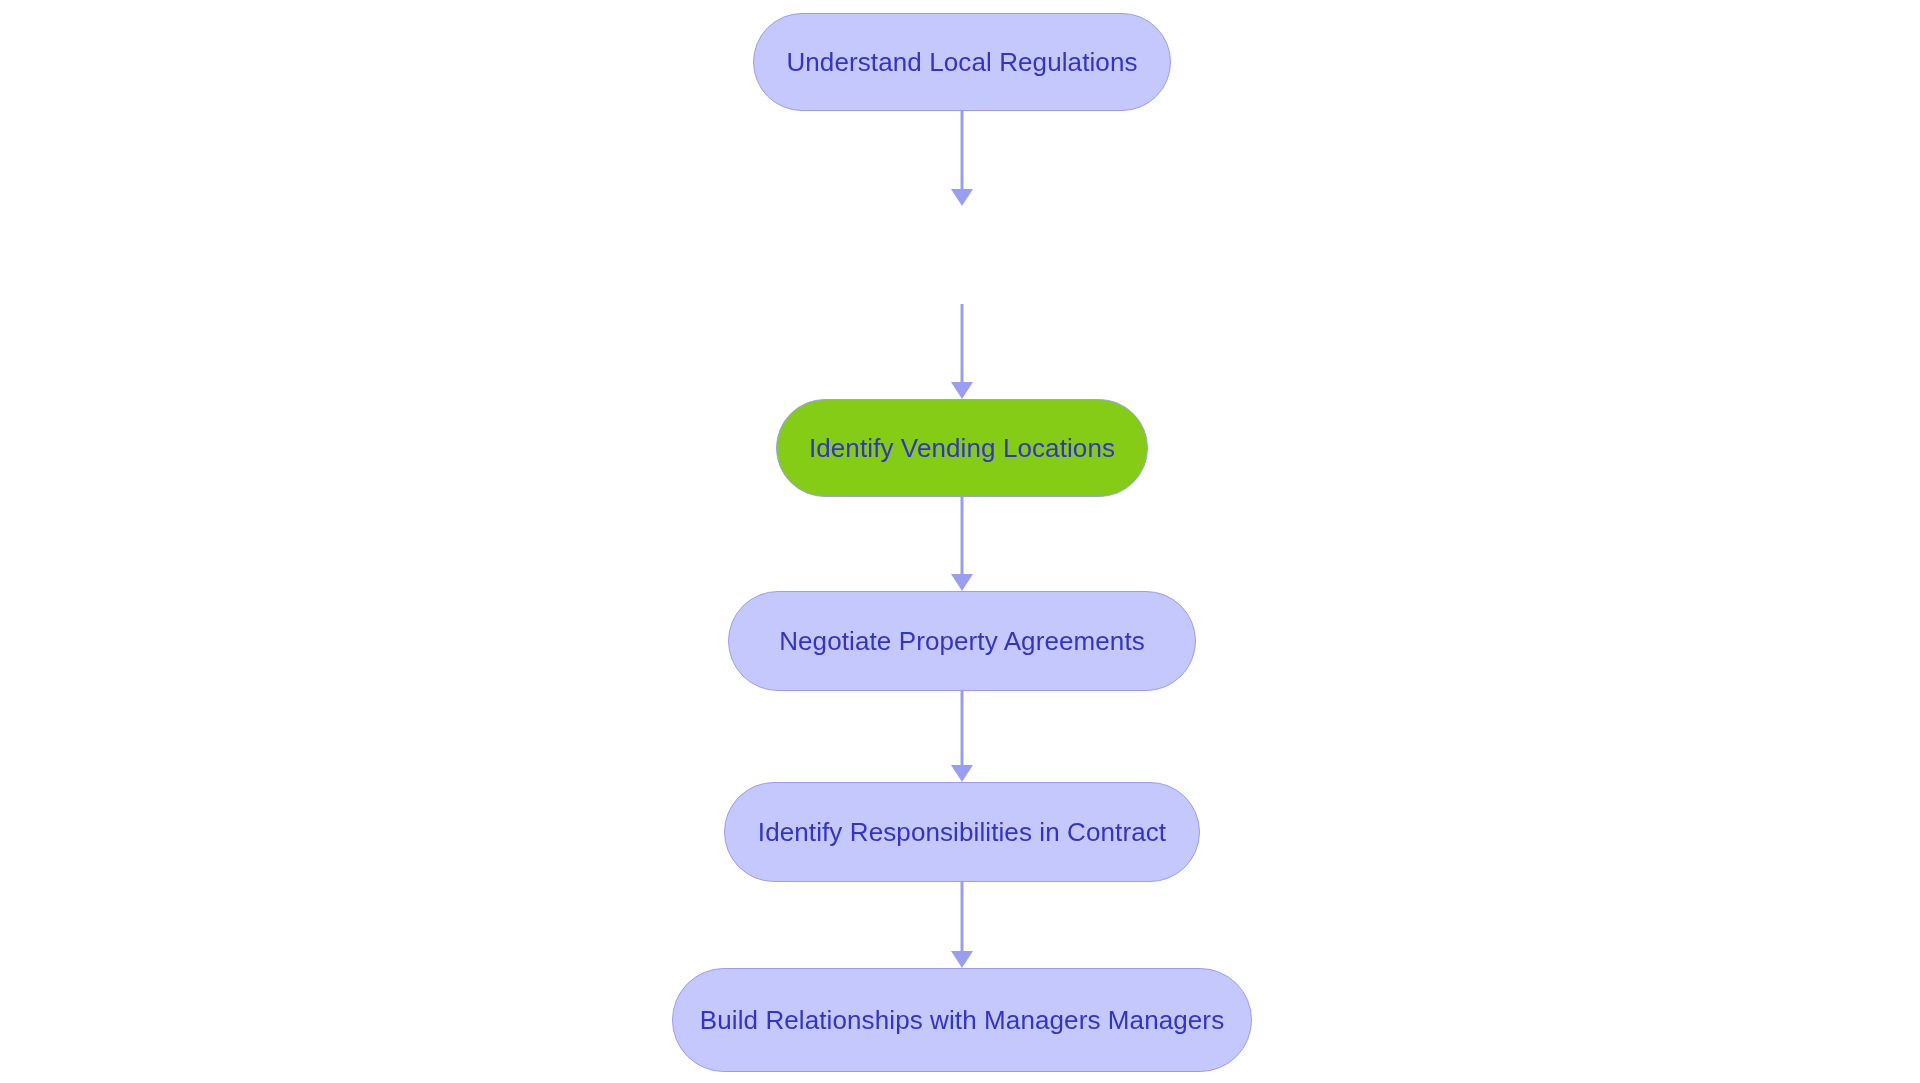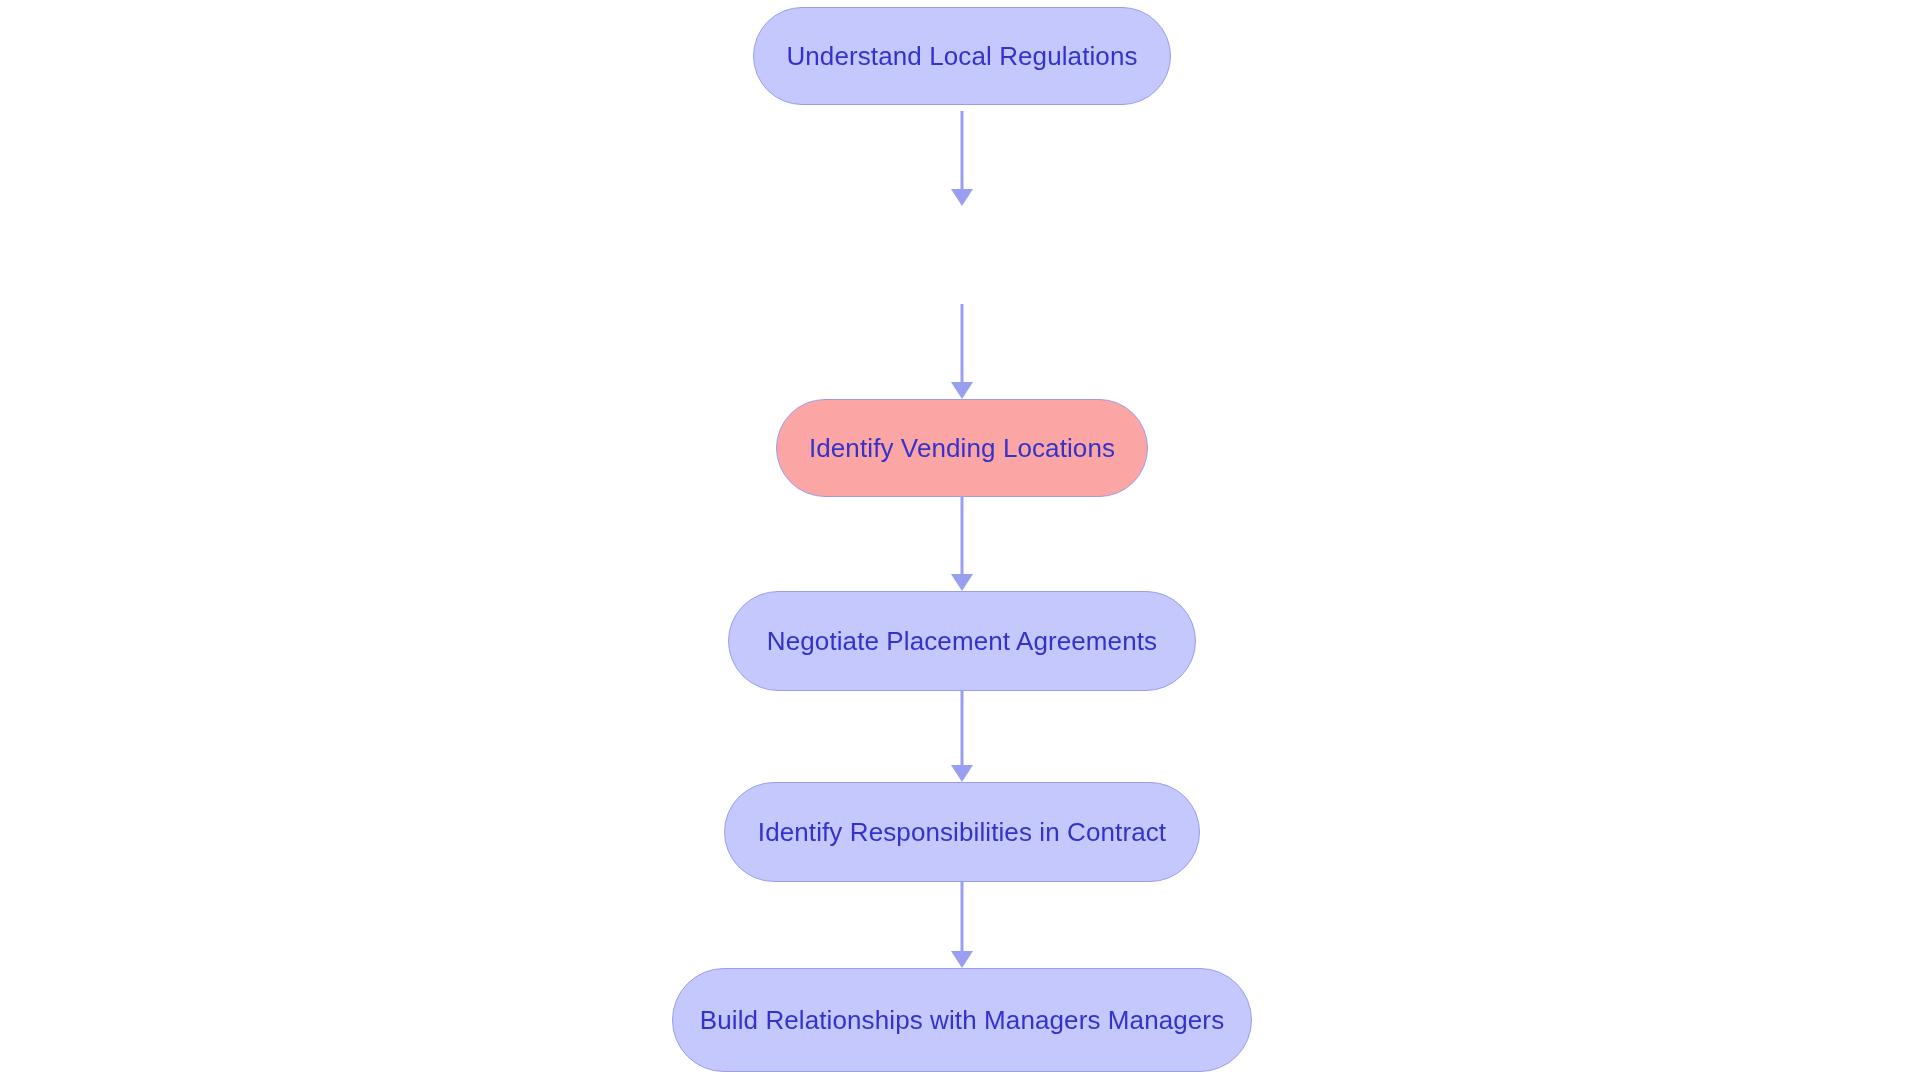--- a/index.html
+++ b/index.html
@@ -40,21 +40,21 @@
   }
   .flow-node .node-label {
     font-size: 26px;
     line-height: 1;
     font-weight: 400;
     color: #3333cc;
     padding: 0 34px;
   }
 
   
-  .flow-node.n1 { left: 962px; width: 418px; height: 98px;  top: 7px;  }
+  .flow-node.n1 { left: 962px; width: 418px; height: 98px;  top: 13px;  }
   .flow-node.n2 { left: 962px; width: 554px; height: 98px;  top: 206px; }
   .flow-node.n3 { left: 962px; width: 372px; height: 98px;  top: 399px; }
   .flow-node.n4 { left: 962px; width: 468px; height: 100px; top: 591px; }
   .flow-node.n5 { left: 962px; width: 476px; height: 100px; top: 782px; }
   .flow-node.n6 { left: 962px; width: 580px; height: 104px; top: 968px; }
 
   
   .flow-edge {
     position: absolute;
     left: 962px;
@@ -105,31 +105,31 @@
     <span class="edge-line" style="background: rgb(154, 158, 240);"></span>
     <span class="edge-head" style="border-top-color: rgb(154, 158, 240);"></span>
   </div>
 
 
   <div class="flow-edge e2">
     <span class="edge-line" style="background: rgb(154, 158, 240);"></span>
     <span class="edge-head" style="border-top-color: rgb(154, 158, 240);"></span>
   </div>
 
-  <div class="flow-node n3" style="background: #fca5a5; border-color: rgb(154, 158, 240); color: rgb(51, 51, 204);">
+  <div class="flow-node n3" style="background: #84cc16; border-color: rgb(154, 158, 240); color: rgb(51, 51, 204);">
     <span class="node-label" style="color: rgb(51, 51, 204);">Identify Vending Locations</span>
   </div>
 
   <div class="flow-edge e3">
     <span class="edge-line" style="background: rgb(154, 158, 240);"></span>
     <span class="edge-head" style="border-top-color: rgb(154, 158, 240);"></span>
   </div>
 
   <div class="flow-node n4" style="background: rgb(197, 200, 252); border-color: rgb(154, 158, 240); color: rgb(51, 51, 204);">
-    <span class="node-label" style="color: rgb(51, 51, 204);">Negotiate Placement Agreements</span>
+    <span class="node-label" style="color: rgb(51, 51, 204);">Negotiate Property Agreements</span>
   </div>
 
   <div class="flow-edge e4">
     <span class="edge-line" style="background: rgb(154, 158, 240);"></span>
     <span class="edge-head" style="border-top-color: rgb(154, 158, 240);"></span>
   </div>
 
   <div class="flow-node n5" style="background: rgb(197, 200, 252); border-color: rgb(154, 158, 240); color: rgb(51, 51, 204);">
     <span class="node-label" style="color: rgb(51, 51, 204);">Identify Responsibilities in Contract</span>
   </div>

